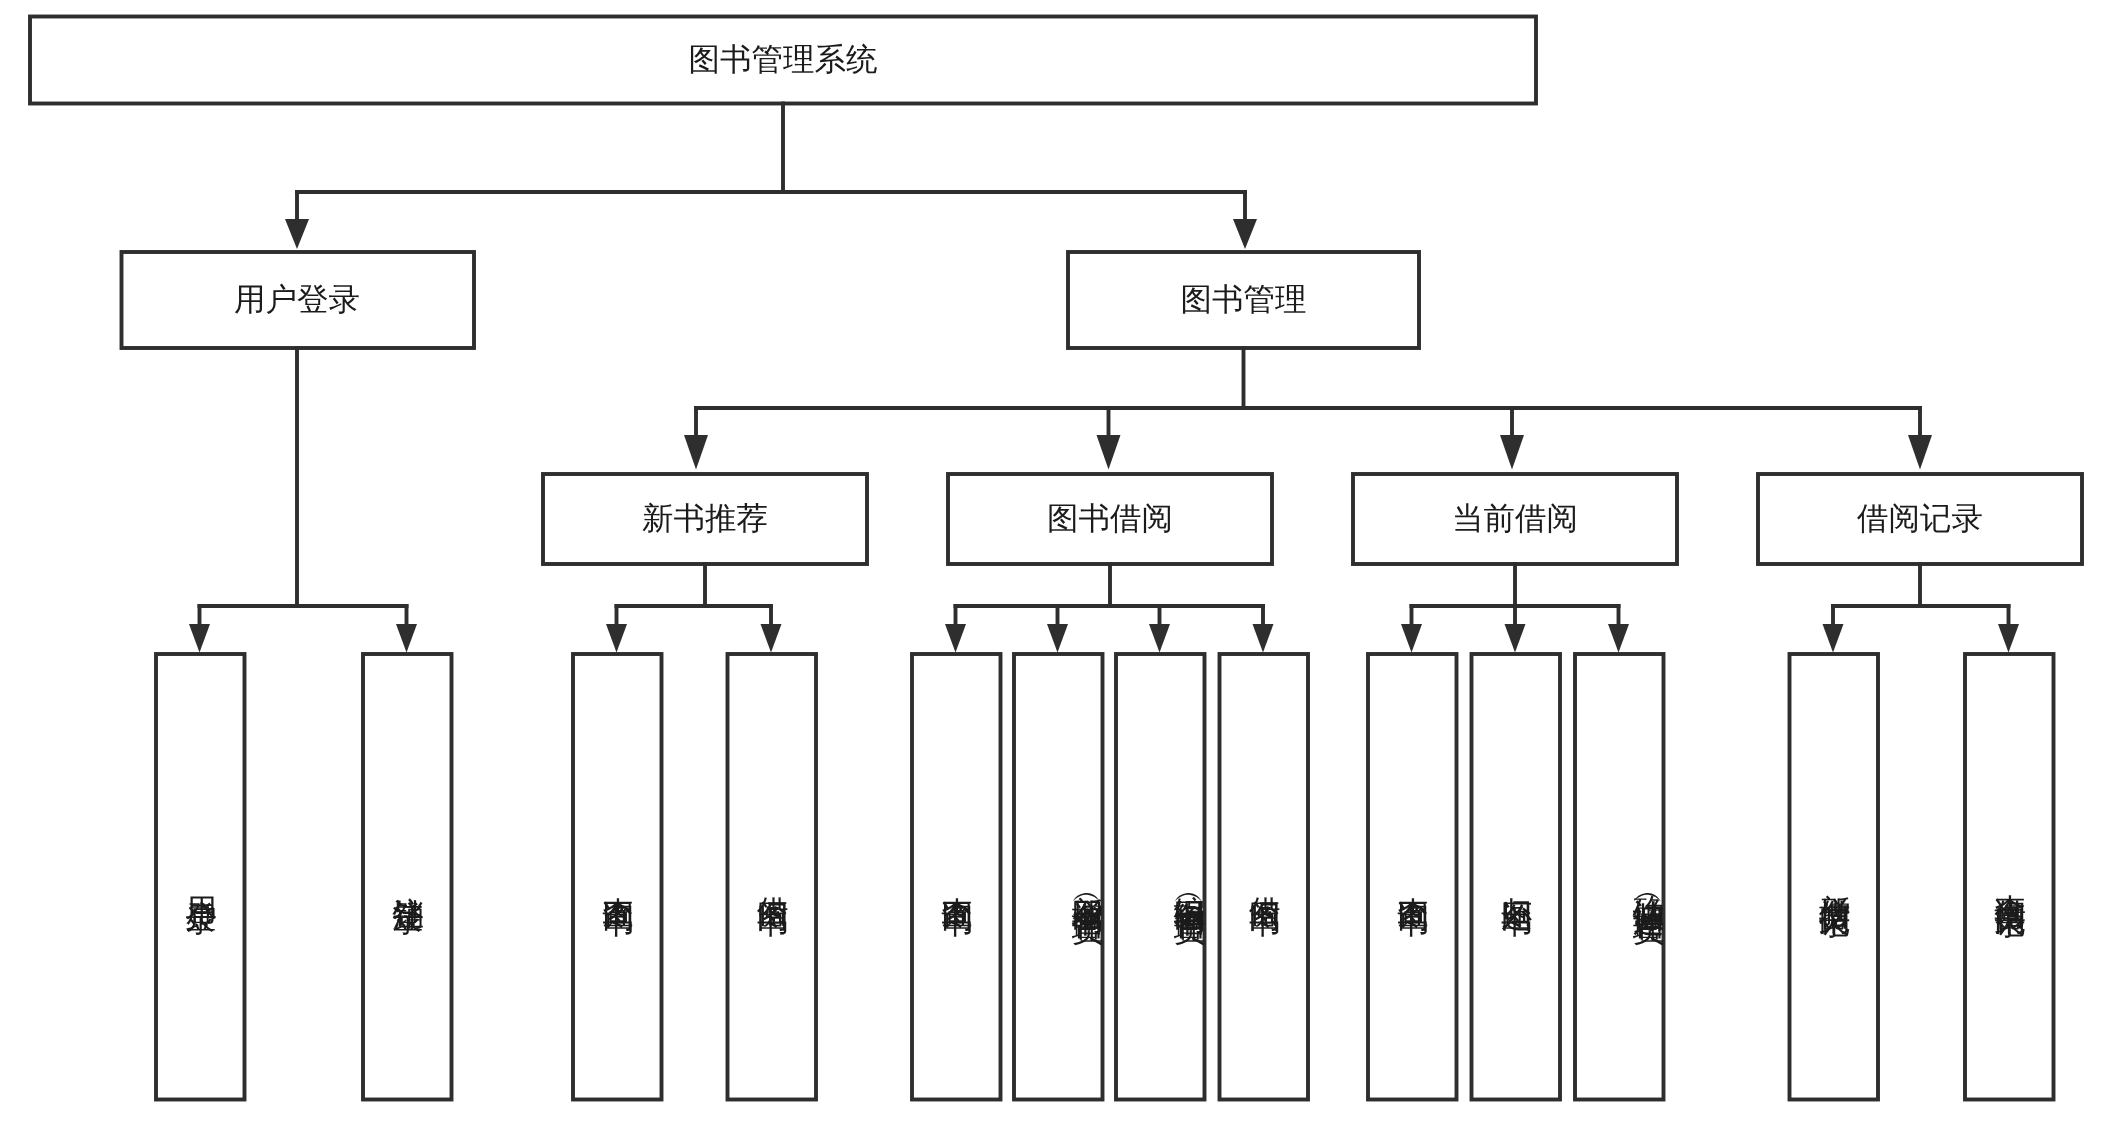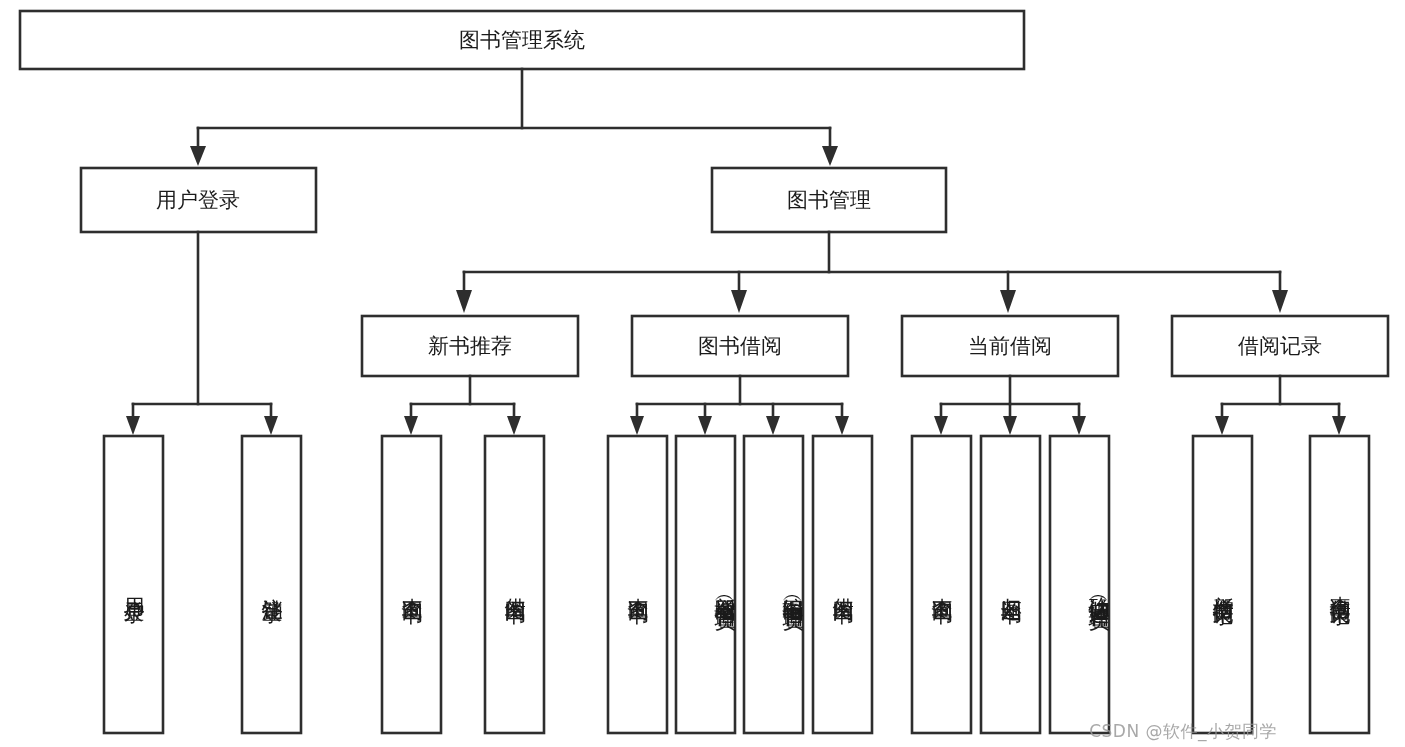--- a/index.html
+++ b/index.html
@@ -237,15 +237,14 @@
   <div class="vlabel" style="left:744px; top:436px; width:59px; height:297px; align-items:flex-start; padding-top:8px; box-sizing:border-box;">编辑图书（管理员）</div>
   <div class="vlabel" style="left:813px; top:436px; width:59px; height:297px;">借阅图书</div>
 
   <div class="vlabel" style="left:912px; top:436px; width:59px; height:297px;">查询图书</div>
   <div class="vlabel" style="left:981px; top:436px; width:59px; height:297px;">归还图书</div>
   <div class="vlabel" style="left:1050px; top:436px; width:59px; height:297px; align-items:flex-start; padding-top:8px; box-sizing:border-box;">确认归还（管理员）</div>
 
   <div class="vlabel" style="left:1193px; top:436px; width:59px; height:297px;">新增借阅记录</div>
   <div class="vlabel" style="left:1310px; top:436px; width:59px; height:297px;">查询借阅记录</div>
 
-  <div id="watermark">CSDN @软件_小贺同学</div>
 
 </div>
 
 </body></html>

